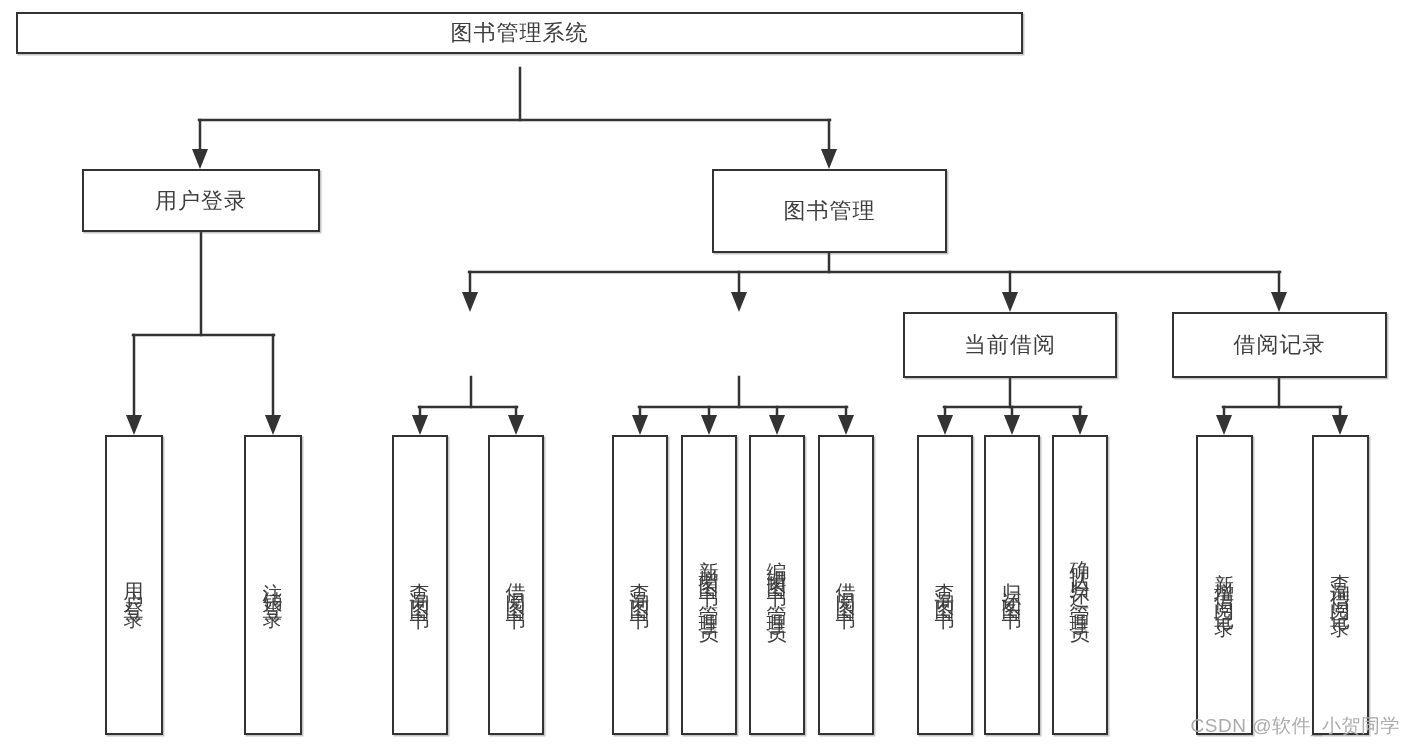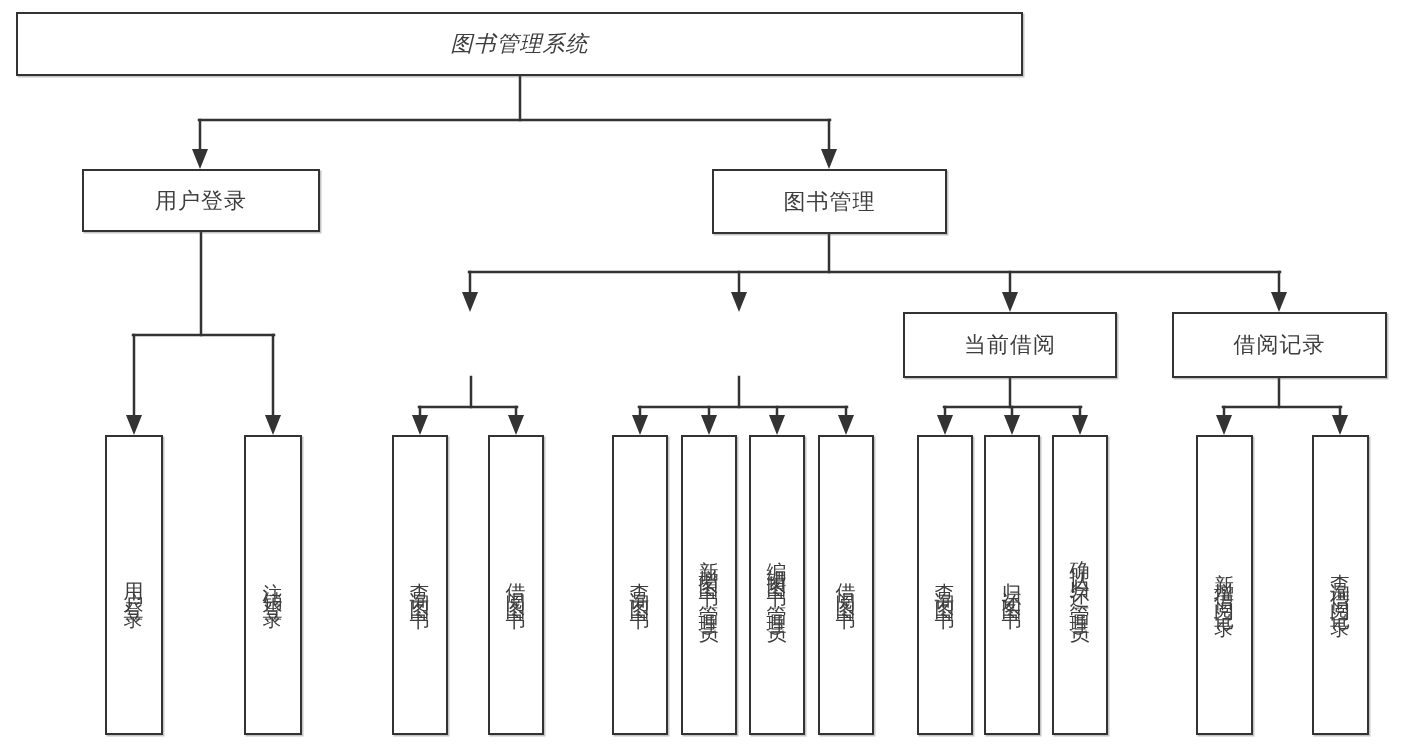--- a/index.html
+++ b/index.html
@@ -121,28 +121,28 @@
 
       <polygon points="937,415 953,415 945,435"></polygon>
       <polygon points="1004,415 1020,415 1012,435"></polygon>
       <polygon points="1072,415 1088,415 1080,435"></polygon>
 
       <polygon points="1216,415 1232,415 1224,435"></polygon>
       <polygon points="1332,415 1348,415 1340,435"></polygon>
     </g>
   </svg>
 
-  <div class="node" style="left:16px; top:12px; width:1007px; height:64px;font-style:italic;">
+  <div class="node" style="left:16px; top:12px; width:1007px; height:42px;">
     <span class="lbl">图书管理系统</span>
   </div>
 
   <div class="node" style="left:82px; top:169px; width:238px; height:63px;">
     <span class="lbl">用户登录</span>
   </div>
-  <div class="node" style="left:712px; top:169px; width:235px; height:65px;">
+  <div class="node" style="left:712px; top:169px; width:235px; height:84px;">
     <span class="lbl">图书管理</span>
   </div>
 
   <div class="vnode" style="left:105px; top:435px; width:58px; height:300px;">
     <span class="vlbl">用户登录</span>
   </div>
   <div class="vnode" style="left:244px; top:435px; width:58px; height:300px;">
     <span class="vlbl">注销登录</span>
   </div>
 
@@ -183,14 +183,15 @@
     <span class="vlbl">确认归还（管理员）</span>
   </div>
 
   <div class="vnode" style="left:1196px; top:435px; width:57px; height:300px;">
     <span class="vlbl">新增借阅记录</span>
   </div>
   <div class="vnode" style="left:1312px; top:435px; width:57px; height:300px;">
     <span class="vlbl">查询借阅记录</span>
   </div>
 
+  <div class="watermark">CSDN @软件_小贺同学</div>
 
 </div>
 
 </body></html>

